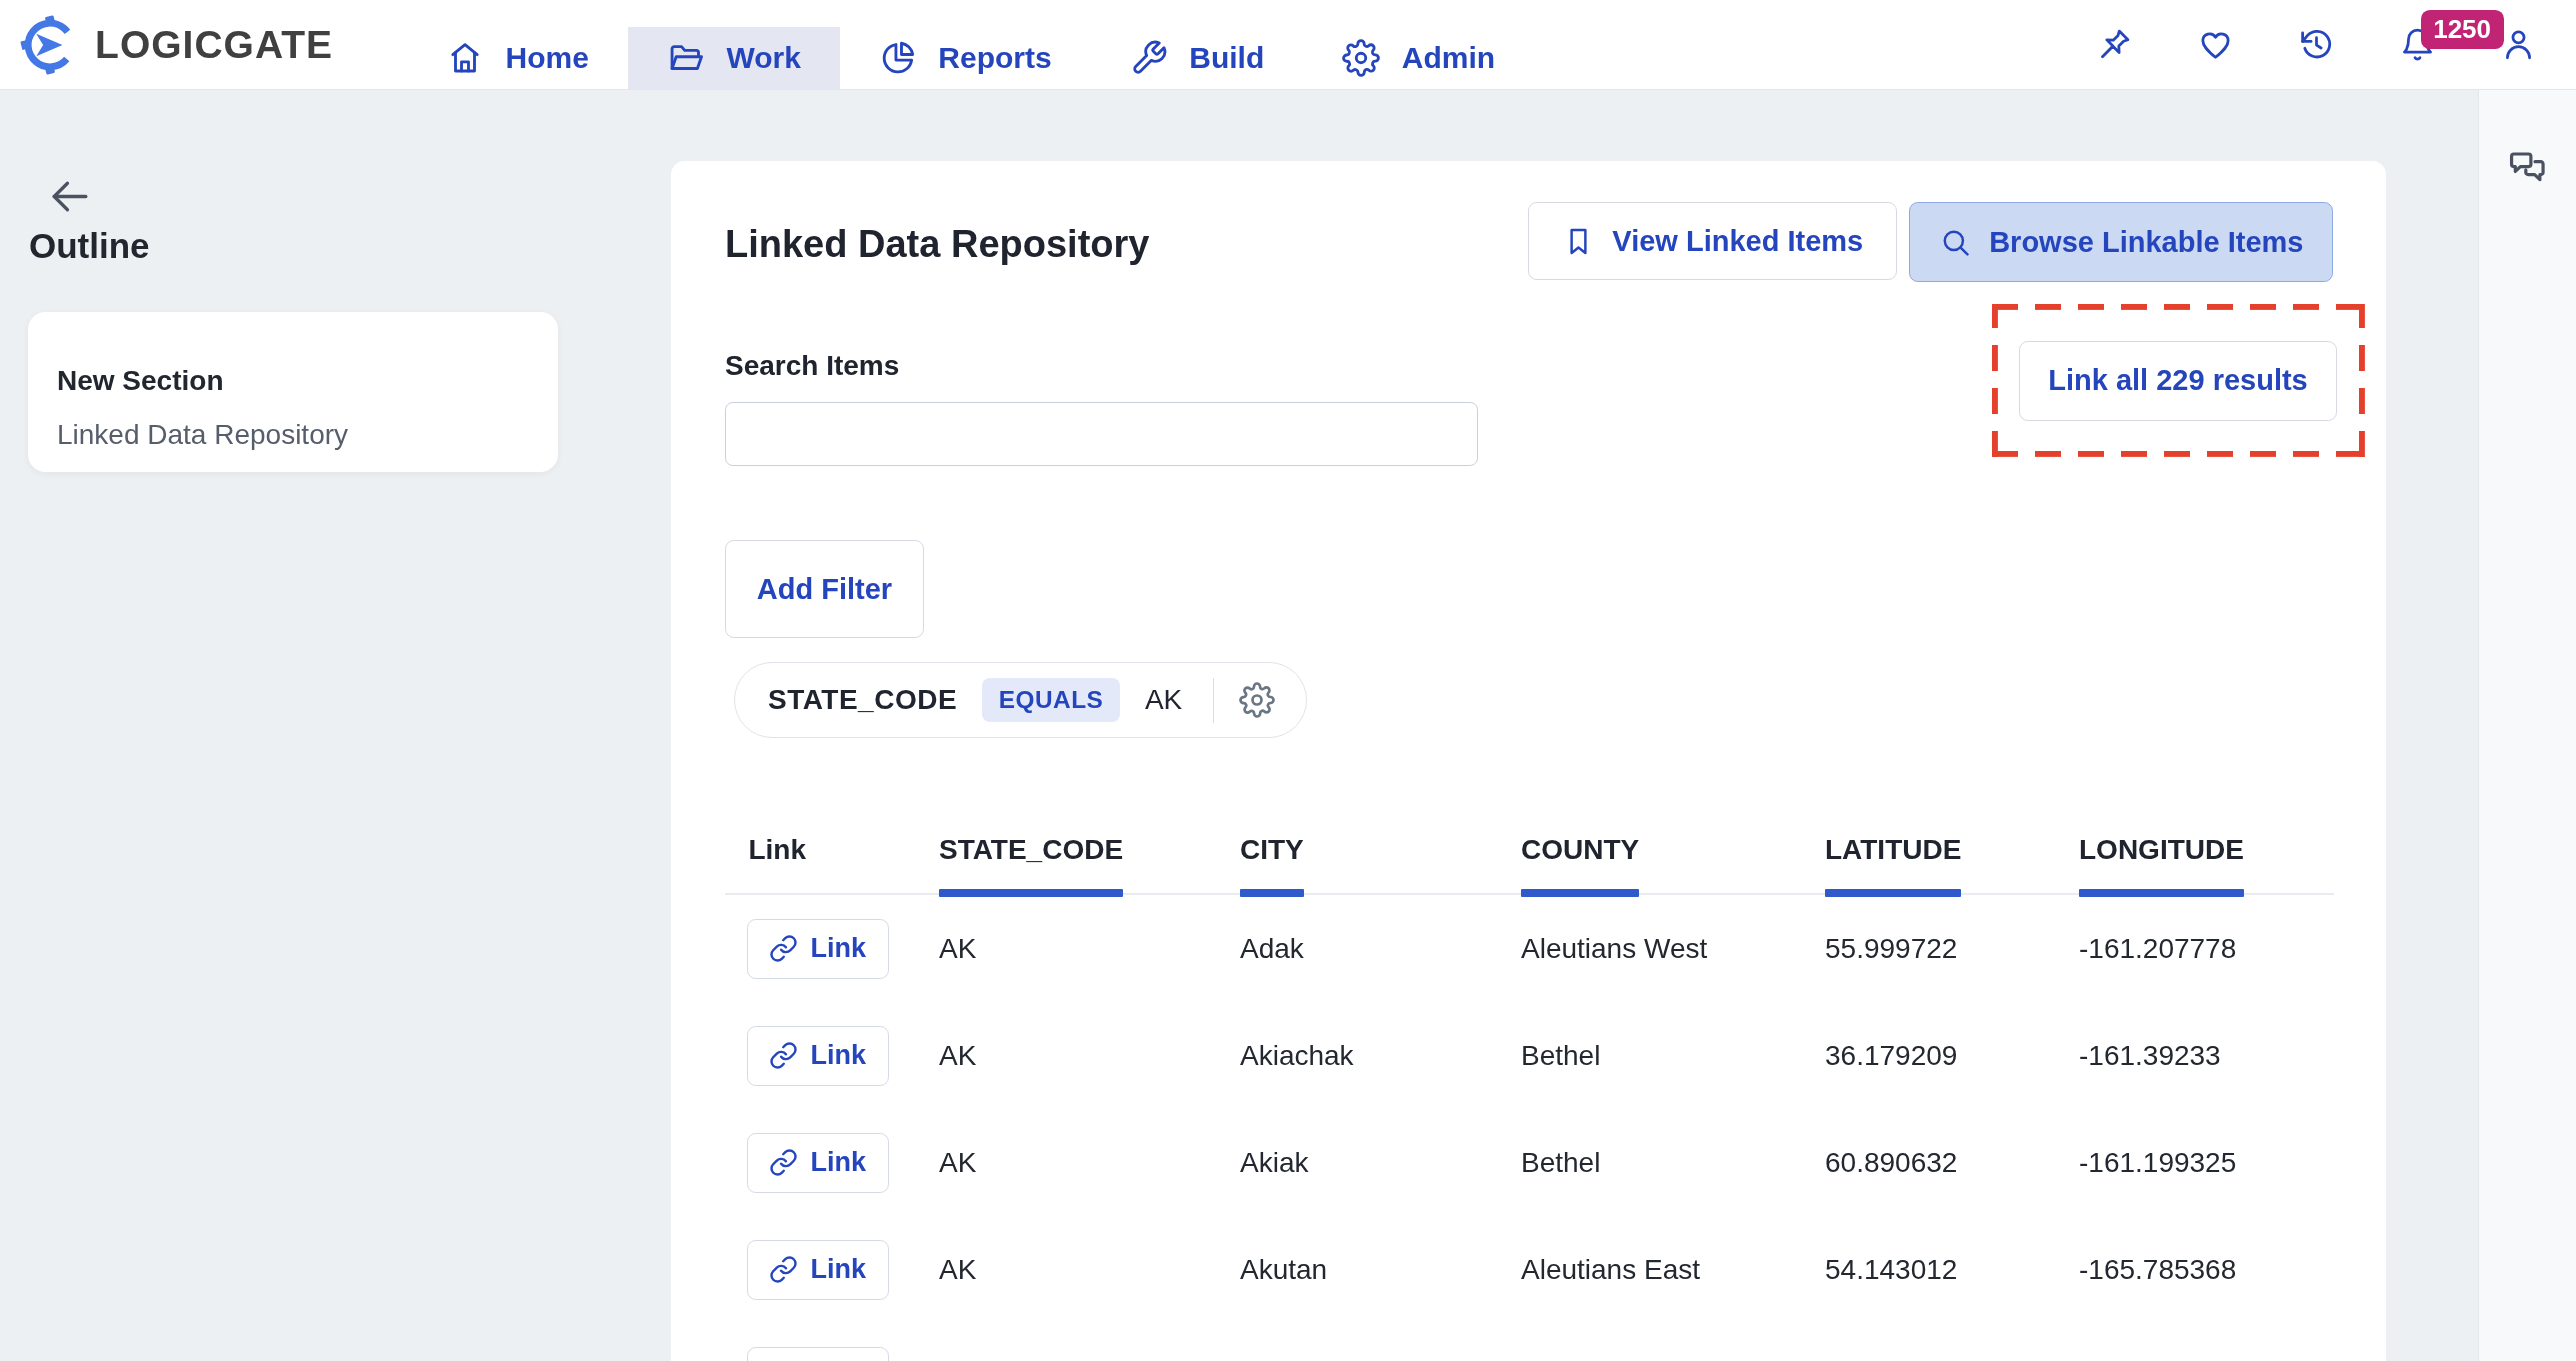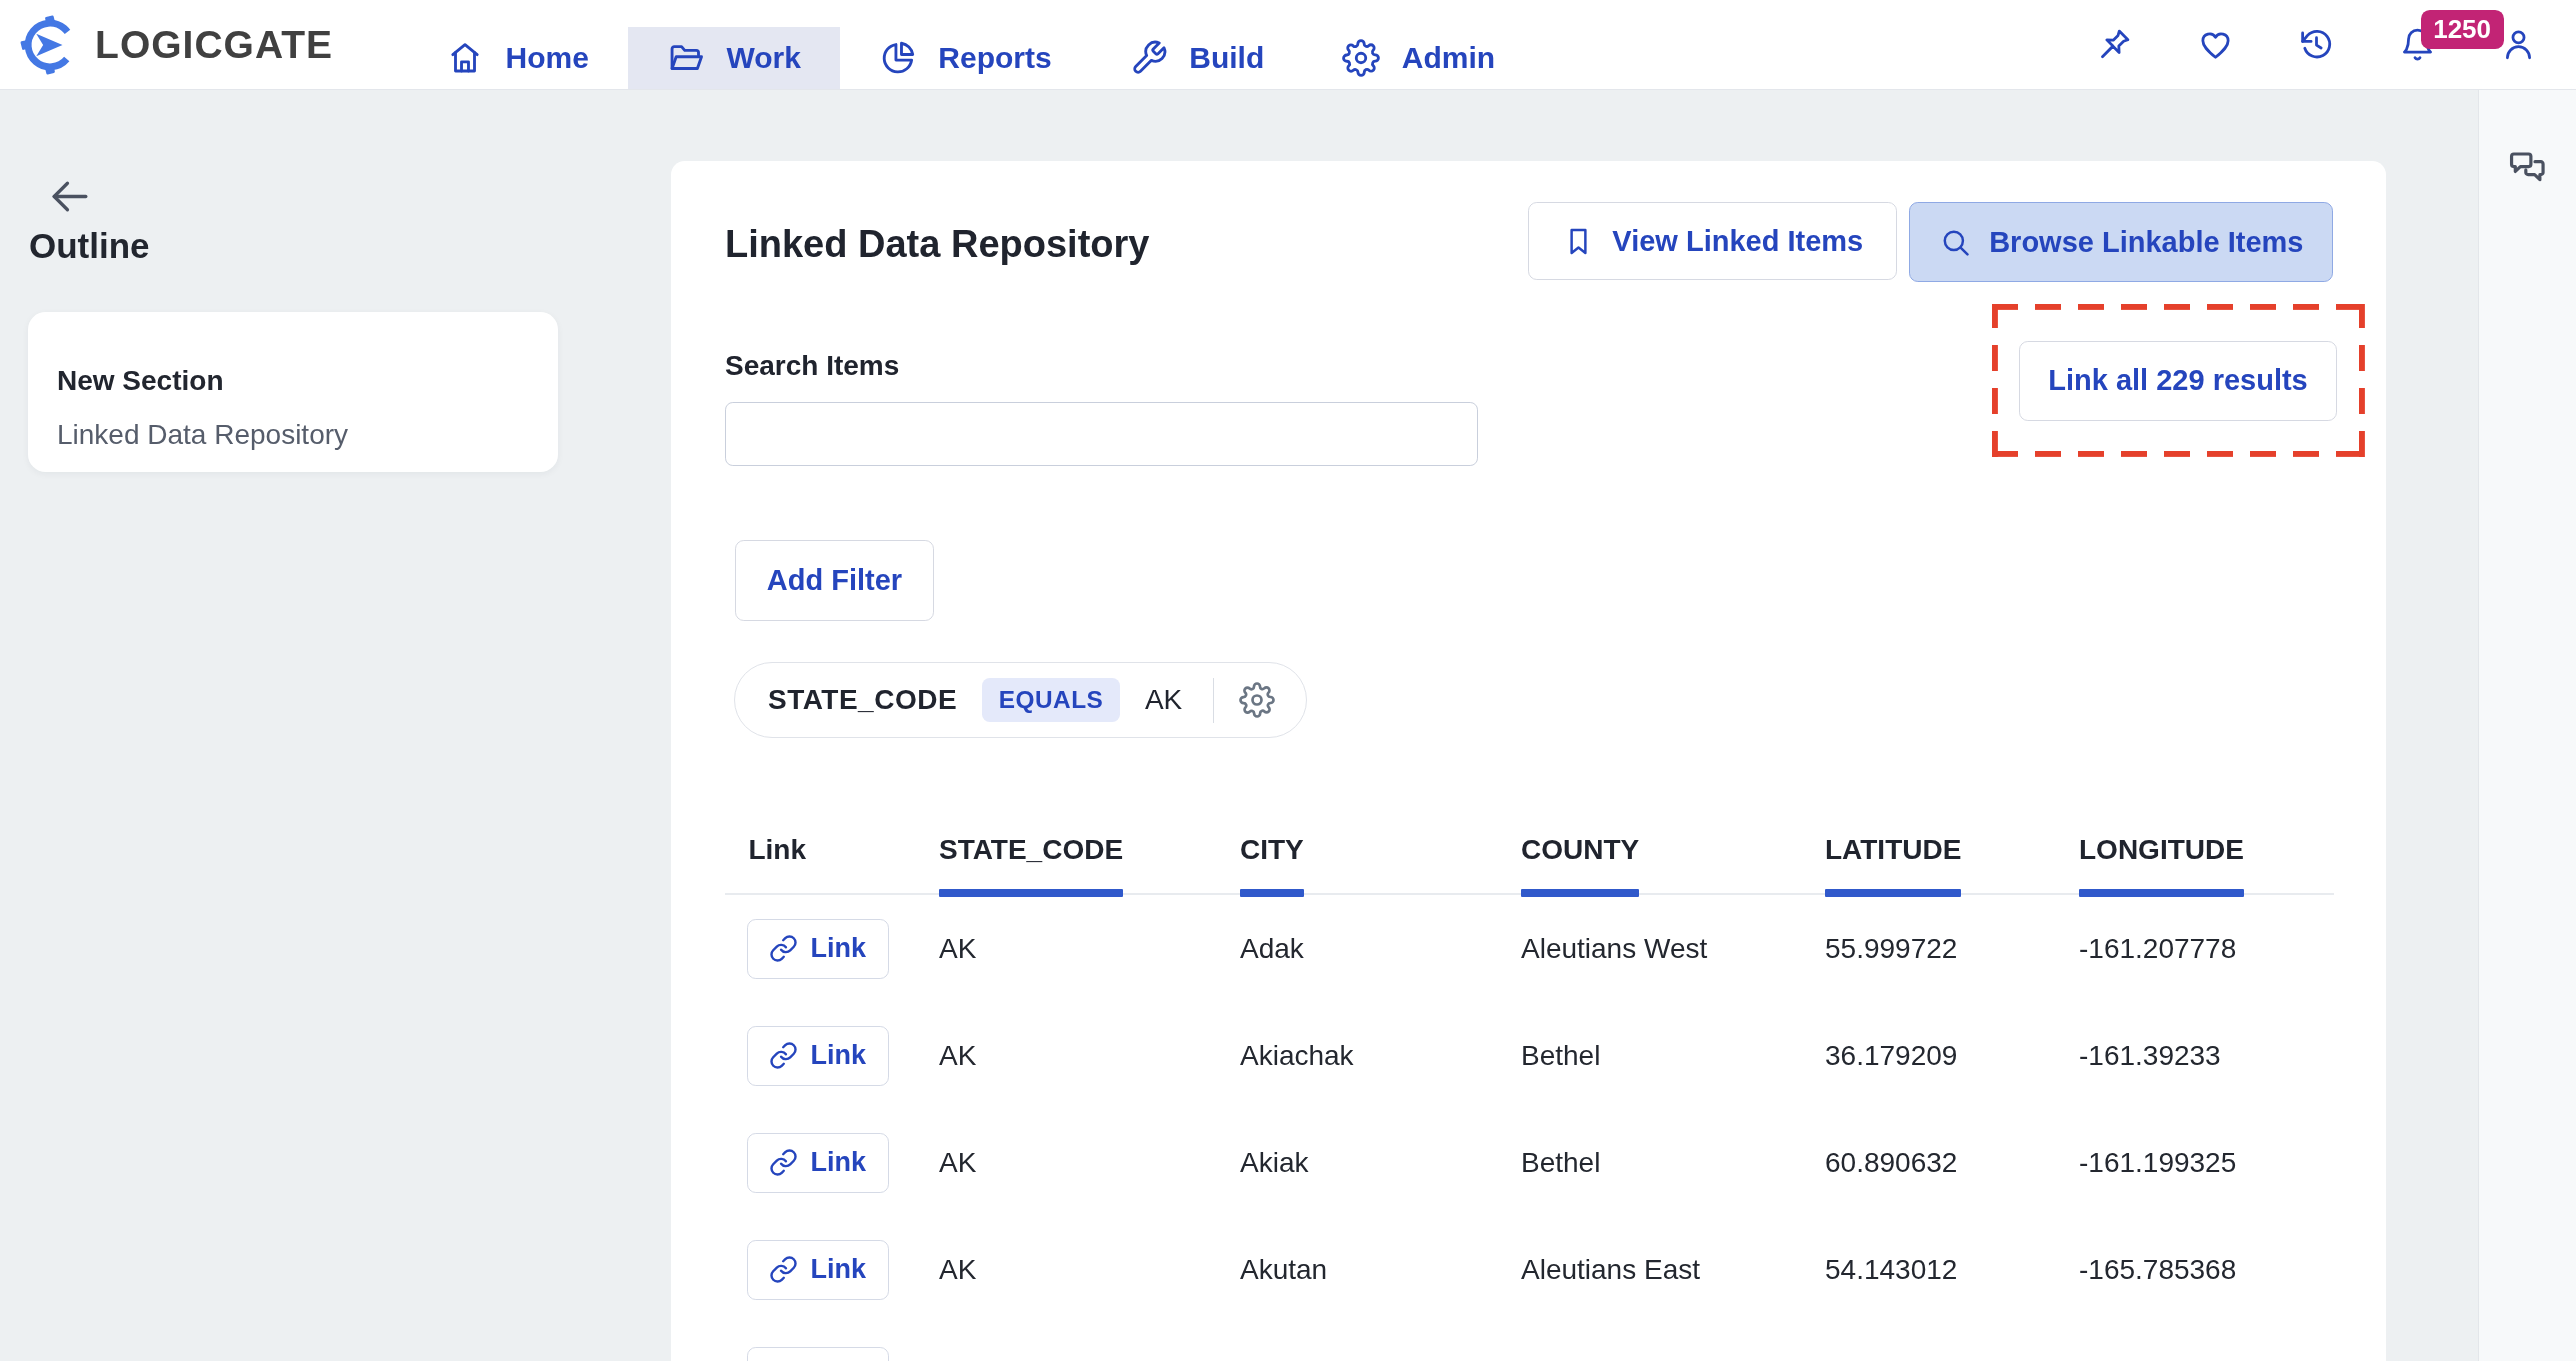--- a/index.html
+++ b/index.html
@@ -93,21 +93,21 @@
       repeating-linear-gradient(90deg, var(--annotation-red,#E5402B) 0 26px, transparent 26px 43px),
       repeating-linear-gradient(90deg, var(--annotation-red,#E5402B) 0 26px, transparent 26px 43px),
       repeating-linear-gradient(0deg,  var(--annotation-red,#E5402B) 0 26px, transparent 26px 43px),
       repeating-linear-gradient(0deg,  var(--annotation-red,#E5402B) 0 26px, transparent 26px 43px);
     background-size:100% 5.9px, 100% 5.9px, 5.9px 100%, 5.9px 100%;
     background-position:0 0, 0 100%, 0 0, 100% 0;
     background-repeat:no-repeat;
   }
   .btn-link-all { width:318px; height:80px; }
 
-  .btn-add-filter { position:absolute; left:64px; top:379px; width:199px; height:81px; }
+  .btn-add-filter { position:absolute; left:54px; top:379px; width:199px; height:98px; }
 
   .filter-chip {
     position:absolute; left:63px; top:501px; height:76px;
     display:inline-flex; align-items:center; gap:25px; padding:0 31px 0 33px;
     background:#FFFFFF; border:1px solid #E0E3E9; border-radius:38px;
   }
   .chip-field { font-size:28px; font-weight:700; color:#20242E; letter-spacing:0.5px; }
   .chip-op {
     background:var(--equals-pill-bg, #E4E9FA); color:var(--brand-blue, #2545BD);
     font-size:24.4px; font-weight:700; letter-spacing:0.5px;

